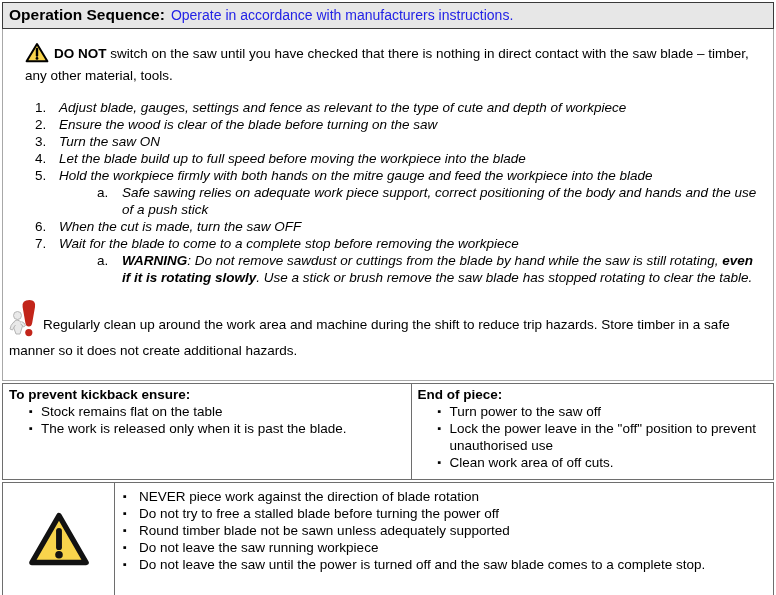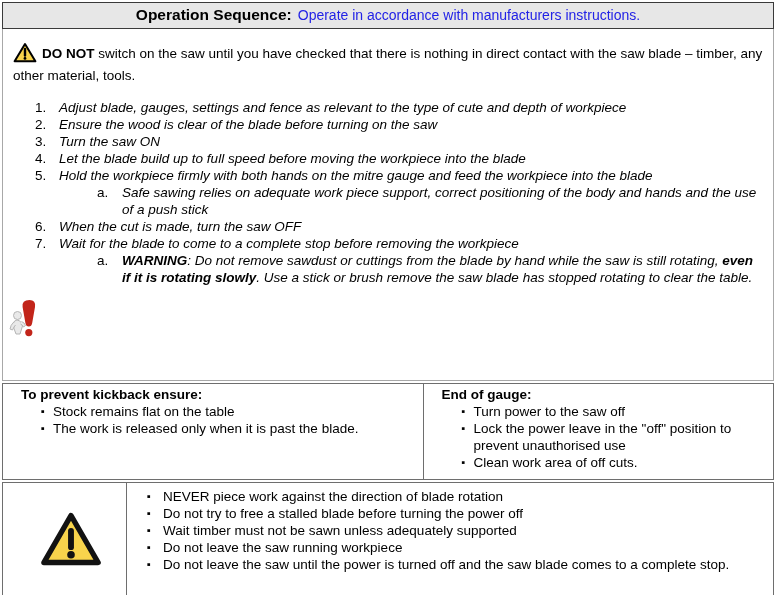--- a/index.html
+++ b/index.html
@@ -23,21 +23,20 @@
     top: 2px;
     width: 772px;
   }
 
   
   .header-bar {
     border: 1px solid #3a3a3a;
     background: #e7e7e7;
     padding: 3px 6px 4px 6px;
     white-space: nowrap;
-    text-align: center;
   }
   .header-title {
     font-weight: bold;
     font-size: 15.5px;
     color: #000;
   }
   .header-sub {
     font-size: 14px;
     color: #2222e6;
     margin-left: 6px;
@@ -46,21 +45,21 @@
   
   .main-box {
     border: 1px solid #a8a8a8;
     border-top: none;
     height: 351px;
     padding: 0 8px 0 6px;
     box-sizing: content-box;
     overflow: hidden;
   }
   .intro-p {
-    margin: 13px 0 0 4px;
+    margin: 13px 0 0 16px;
   }
   .tri-small {
     display: inline-block;
     vertical-align: -5px;
     margin-right: 5px;
   }
   .b { font-weight: bold; }
 
   .steps {
     margin-top: 15px;
@@ -85,21 +84,21 @@
 
   
   table.grid {
     width: 100%;
     border-collapse: collapse;
     table-layout: fixed;
   }
   table.grid td {
     border: 1px solid #6e6e6e;
     vertical-align: top;
-    padding: 2px 6px 4px 18px;
+    padding: 2px 6px 4px 6px;
     margin-left: 22px;
   }
   .kick-table { margin-top: 2px; }
   .kick-table td { height: 89px; }
   .cell-title { font-weight: bold; }
 
   .bullet-row { display: flex; }
   .bullet-row .bullet {
     flex: 0 0 32px;
     padding-left: 20px;
@@ -181,40 +180,40 @@
     </div>
 
     <p class="cleanup-p">
       <span class="person-icon"><svg width="30" height="40" viewBox="0 0 30 40">
             <path d="M20.5 2 Q27 2 26 9 L23.2 25 Q22.6 28.6 19.8 28.6 Q17 28.6 16.4 25 L13.6 9 Q12.6 2 20.5 2 Z" fill="#C2251A"></path>
             <circle cx="19.8" cy="34.6" r="3.6" fill="#C2251A"></circle>
             <circle cx="8.5" cy="17.5" r="4" fill="#e9e9e9" stroke="#b5b5b5" stroke-width="1"></circle>
             <path d="M8 22 Q13 23 13.5 28 L11 36 L7 36 Q4 30 4.5 25 Q5 22.5 8 22 Z" fill="#e9e9e9" stroke="#b5b5b5" stroke-width="1"></path>
             <path d="M4.8 24 Q1.5 27 1 31 L3.5 32 Q5 28.5 6.5 27" fill="#e9e9e9" stroke="#b5b5b5" stroke-width="1"></path>
             <path d="M12.5 23.5 Q15.5 24.5 16.5 27.5 L14.5 29 Q13 26.5 11.5 26" fill="#e9e9e9" stroke="#b5b5b5" stroke-width="1"></path>
-          </svg></span>
+          </svg></span><span>Regularly clean up around the work area and machine during the shift to reduce trip hazards. Store timber in a safe manner so it does not create additional hazards.</span>
     </p>
   </div>
 
   <table class="grid kick-table">
     <tbody>
         <tr>
       <td style="width:51.3%">
         <div class="cell-title">To prevent kickback ensure:</div>
         <div class="bullet-row">
               <span class="bullet">▪</span>
               <span class="btext">Stock remains flat on the table</span>
             </div>
         <div class="bullet-row">
               <span class="bullet">▪</span>
               <span class="btext">The work is released only when it is past the blade.</span>
             </div>
       </td>
       <td>
-        <div class="cell-title">End of gauge:</div>
+        <div class="cell-title">End of piece:</div>
         <div class="bullet-row">
               <span class="bullet">▪</span>
               <span class="btext">Turn power to the saw off</span>
             </div>
         <div class="bullet-row">
               <span class="bullet">▪</span>
               <span class="btext">Lock the power leave in the "off" position to prevent unauthorised use</span>
             </div>
         <div class="bullet-row">
               <span class="bullet">▪</span>
@@ -239,21 +238,21 @@
         <div class="bullet-row">
               <span class="bullet">▪</span>
               <span class="btext">NEVER piece work against the direction of blade rotation</span>
             </div>
         <div class="bullet-row">
               <span class="bullet">▪</span>
               <span class="btext">Do not try to free a stalled blade before turning the power off</span>
             </div>
         <div class="bullet-row">
               <span class="bullet">▪</span>
-              <span class="btext">Wait timber must not be sawn unless adequately supported</span>
+              <span class="btext">Round timber blade not be sawn unless adequately supported</span>
             </div>
         <div class="bullet-row">
               <span class="bullet">▪</span>
               <span class="btext">Do not leave the saw running workpiece</span>
             </div>
         <div class="bullet-row">
               <span class="bullet">▪</span>
               <span class="btext">Do not leave the saw until the power is turned off and the saw blade comes to a complete stop.</span>
             </div>
       </td>

